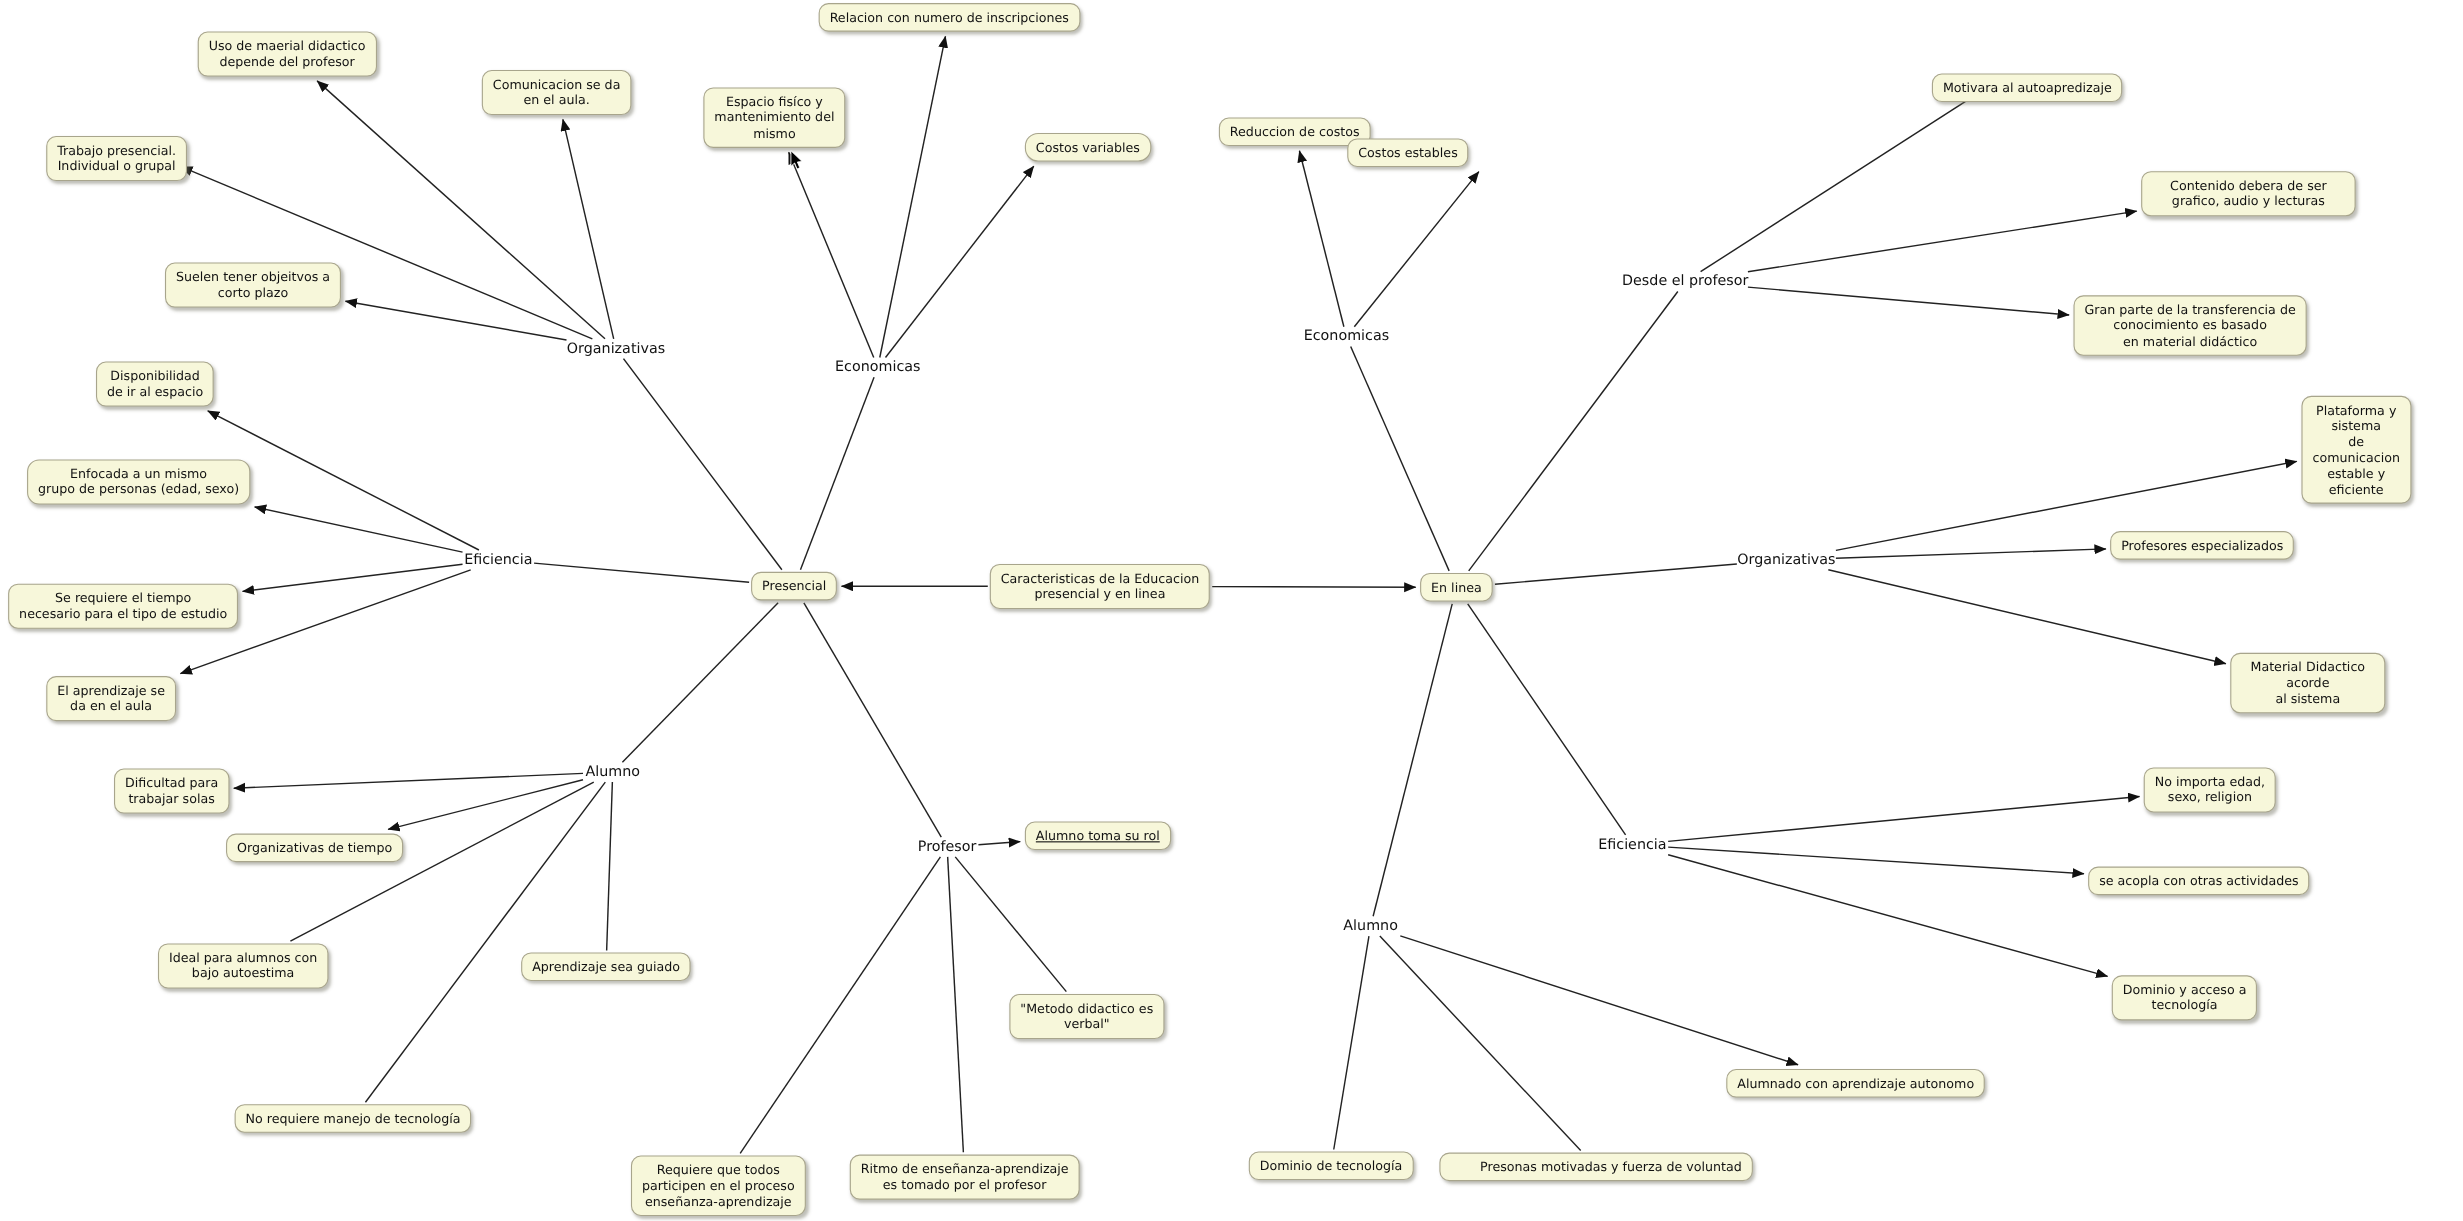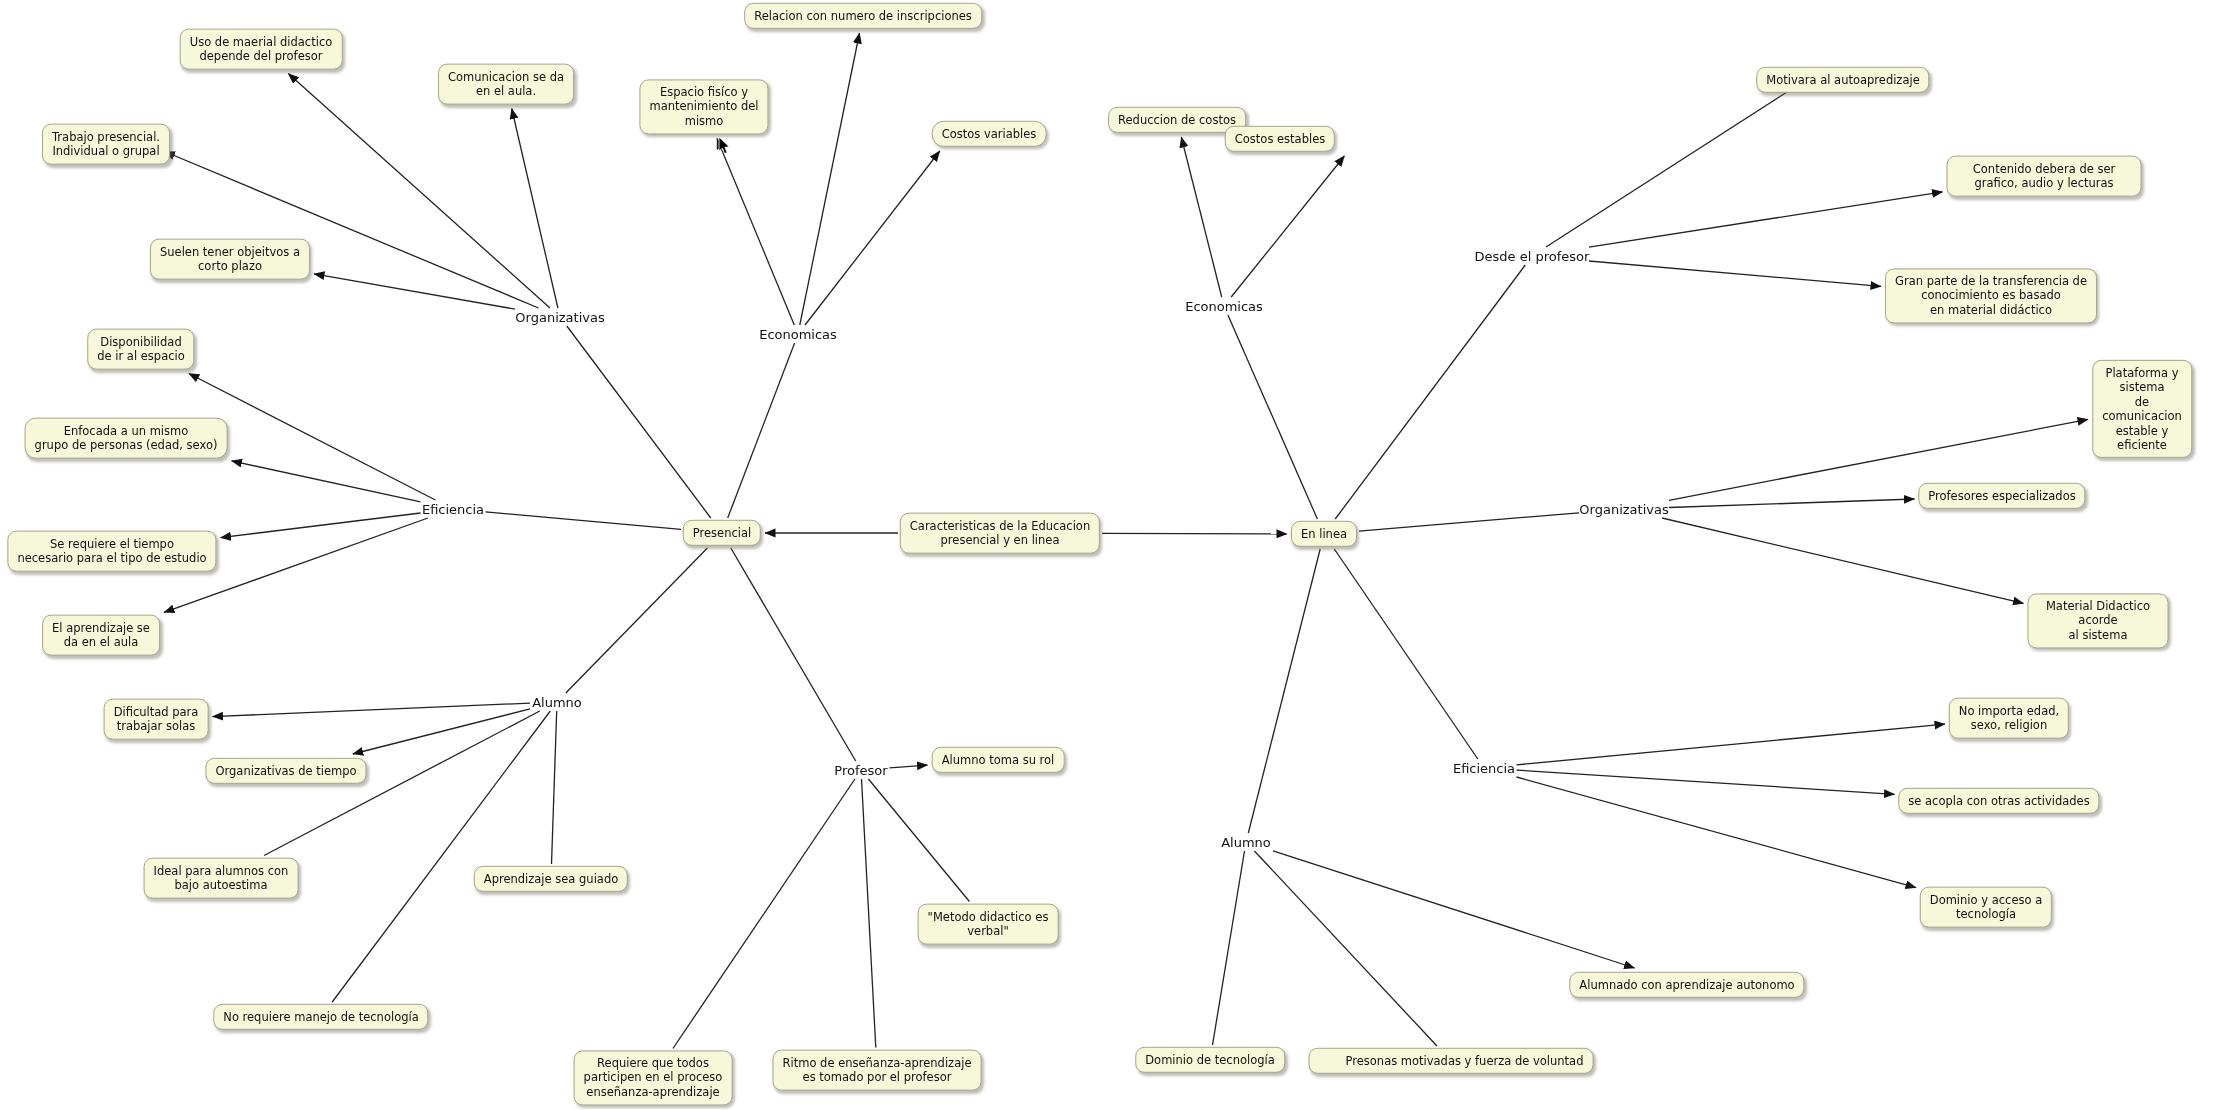--- a/index.html
+++ b/index.html
@@ -143,21 +143,21 @@
 necesario para el tipo de estudio</div>
       <div class="node box" style="left: 101px; top: 635px;">El aprendizaje se
 da en el aula</div>
       <div class="node box" style="left: 156px; top: 719px;">Dificultad para
 trabajar solas</div>
       <div class="node box" style="left: 286px; top: 771px;">Organizativas de tiempo</div>
       <div class="node box" style="left: 221px; top: 878px;">Ideal para alumnos con
 bajo autoestima</div>
       <div class="node box" style="left: 551px; top: 879px;">Aprendizaje sea guiado</div>
       <div class="node box" style="left: 321px; top: 1017px;">No requiere manejo de tecnología</div>
-      <div class="node box" style="left: 998px; top: 760px;">Alumno toma su rol</div>
+      <div class="node box" style="left: 998px; top: 760px; text-decoration: underline;">Alumno toma su rol</div>
       <div class="node box" style="left: 988px; top: 924px;">"Metodo didactico es
 verbal"</div>
       <div class="node box" style="left: 653px; top: 1078px;">Requiere que todos
 participen en el proceso
 enseñanza-aprendizaje</div>
       <div class="node box" style="left: 877px; top: 1070px;">Ritmo de enseñanza-aprendizaje
 es tomado por el profesor</div>
       <div class="node box" style="left: 1177px; top: 120px;">Reduccion de costos</div>
       <div class="node box" style="left: 1280px; top: 139px;">Costos estables</div>
       <div class="node box" style="left: 1843px; top: 48px; margin-top: 32px;">Motivara al autoapredizaje</div>

